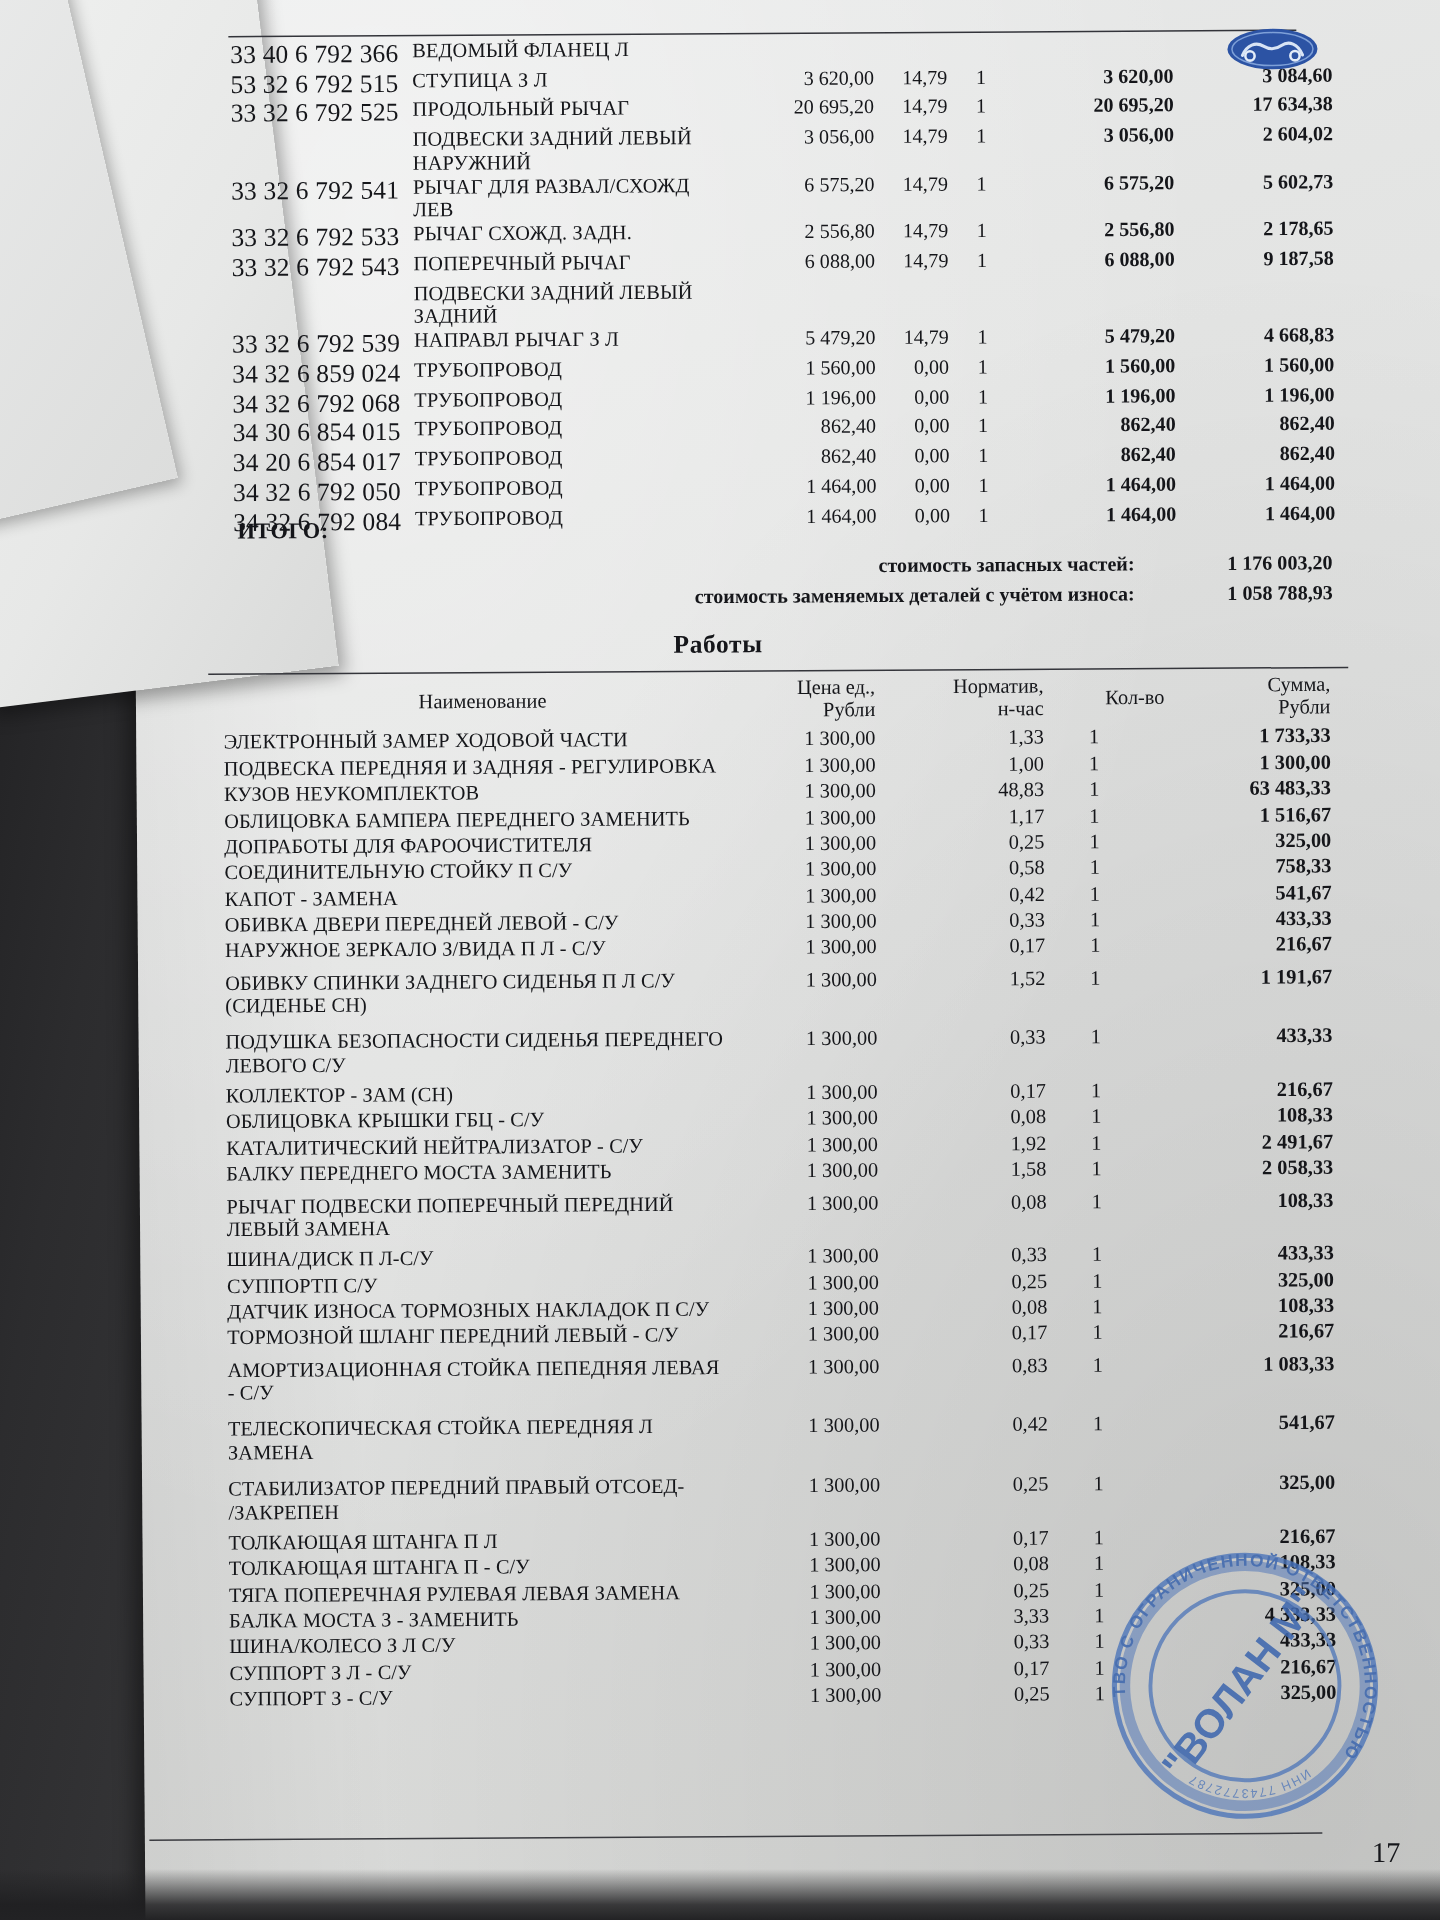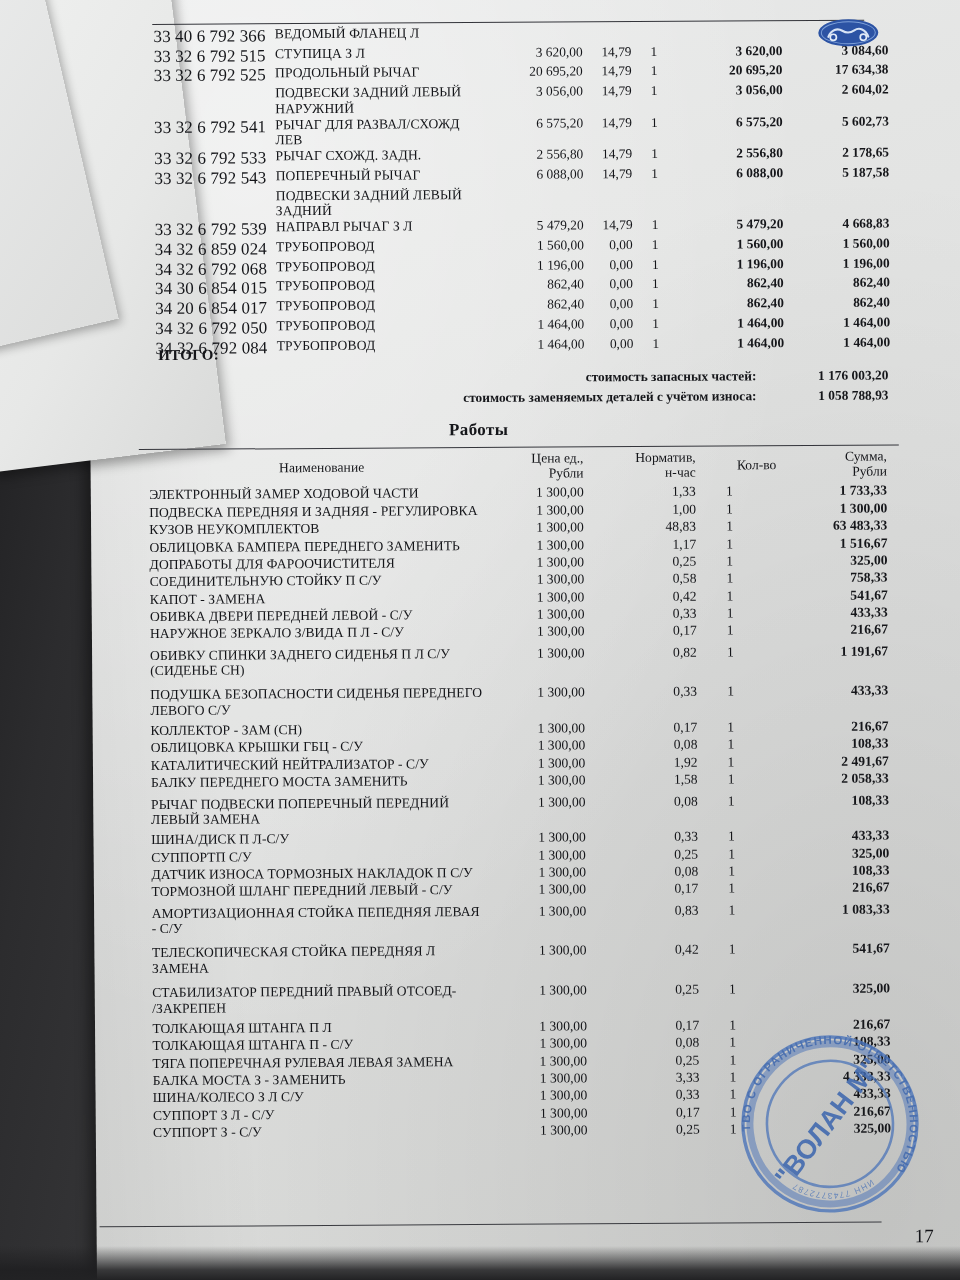--- a/index.html
+++ b/index.html
@@ -148,21 +148,21 @@
           <tr>
             <td class="c-code">33 40 6 792 366</td>
             <td class="c-name">ВЕДОМЫЙ ФЛАНЕЦ Л</td>
             <td class="c-price"></td>
             <td class="c-wear"></td>
             <td class="c-qty"></td>
             <td class="c-sum"></td>
             <td class="c-net"></td>
           </tr>
           <tr>
-            <td class="c-code">33 32 6 792 515</td>
+            <td class="c-code">53 32 6 792 515</td>
             <td class="c-name">СТУПИЦА З Л</td>
             <td class="c-price">3 620,00</td>
             <td class="c-wear">14,79</td>
             <td class="c-qty">1</td>
             <td class="c-sum">3 620,00</td>
             <td class="c-net">3 084,60</td>
           </tr>
           <tr>
             <td class="c-code">33 32 6 792 525</td>
             <td class="c-name">ПРОДОЛЬНЫЙ РЫЧАГ</td>
@@ -199,21 +199,21 @@
             <td class="c-sum">2 556,80</td>
             <td class="c-net">2 178,65</td>
           </tr>
           <tr>
             <td class="c-code">33 32 6 792 543</td>
             <td class="c-name">ПОПЕРЕЧНЫЙ РЫЧАГ</td>
             <td class="c-price">6 088,00</td>
             <td class="c-wear">14,79</td>
             <td class="c-qty">1</td>
             <td class="c-sum">6 088,00</td>
-            <td class="c-net">5 187,58</td>
+            <td class="c-net">9 187,58</td>
           </tr>
           <tr>
             <td class="c-code"></td>
             <td class="c-name">ПОДВЕСКИ ЗАДНИЙ ЛЕВЫЙ<span class="nm2">ЗАДНИЙ</span></td>
             <td class="c-price"></td>
             <td class="c-wear"></td>
             <td class="c-qty"></td>
             <td class="c-sum"></td>
             <td class="c-net"></td>
           </tr>
@@ -381,21 +381,21 @@
           <tr>
             <td class="w-name">НАРУЖНОЕ ЗЕРКАЛО З/ВИДА П Л - С/У</td>
             <td class="w-price">1 300,00</td>
             <td class="w-norm">0,17</td>
             <td class="w-qty">1</td>
             <td class="w-sum">216,67</td>
           </tr>
           <tr class="tall2">
             <td class="w-name">ОБИВКУ СПИНКИ ЗАДНЕГО СИДЕНЬЯ П Л С/У<span class="nm2">(СИДЕНЬЕ СН)</span></td>
             <td class="w-price">1 300,00</td>
-            <td class="w-norm">0,82</td>
+            <td class="w-norm">1,52</td>
             <td class="w-qty">1</td>
             <td class="w-sum">1 191,67</td>
           </tr>
           <tr class="tall2">
             <td class="w-name">ПОДУШКА БЕЗОПАСНОСТИ СИДЕНЬЯ ПЕРЕДНЕГО<span class="nm2">ЛЕВОГО С/У</span></td>
             <td class="w-price">1 300,00</td>
             <td class="w-norm">0,33</td>
             <td class="w-qty">1</td>
             <td class="w-sum">433,33</td>
           </tr>

